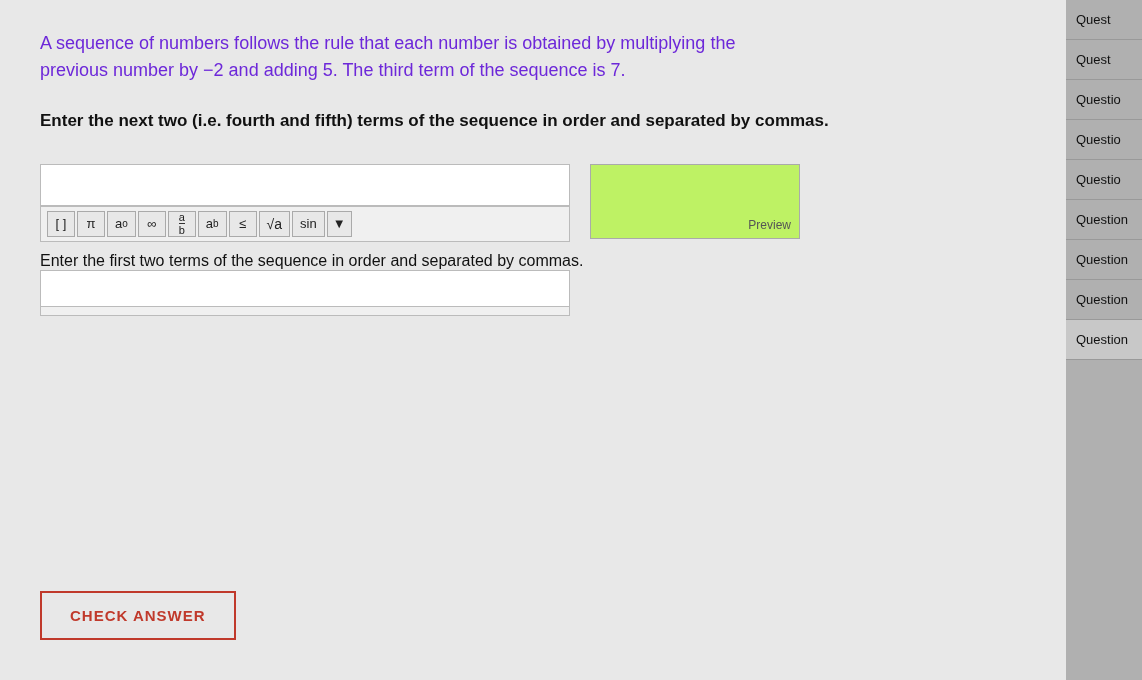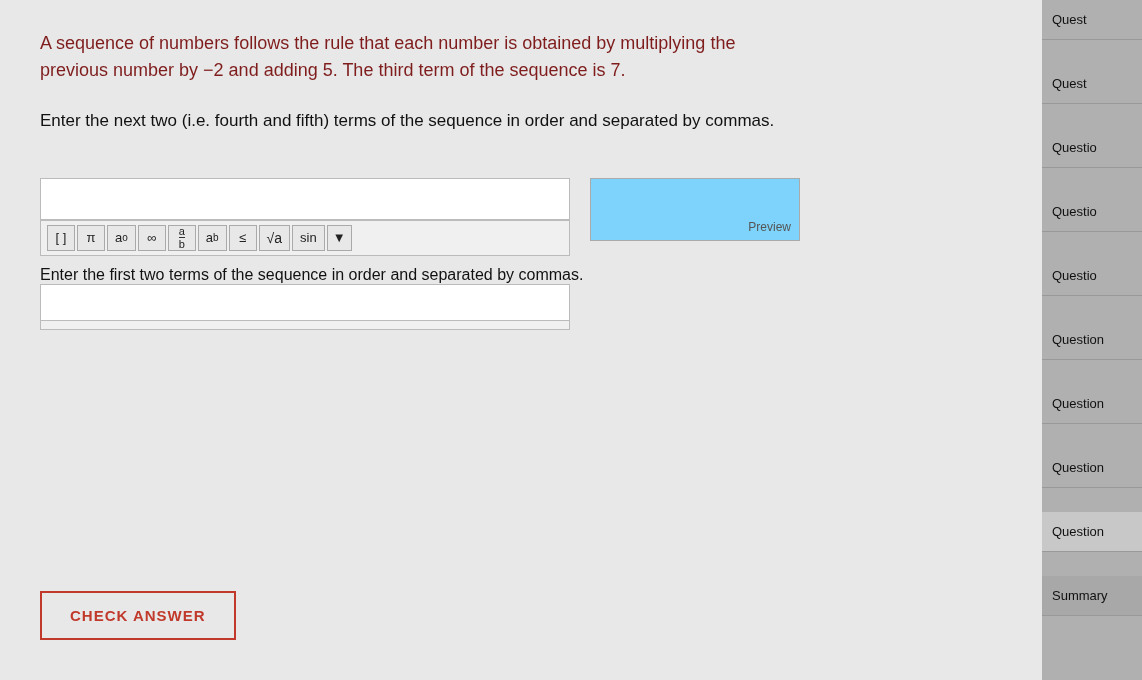--- a/index.html
+++ b/index.html
@@ -15,32 +15,33 @@
     .main-content {
       flex: 1;
       background: #e8e8e8;
       padding: 30px 40px;
       position: relative;
       overflow: hidden;
     }
 
     .question-text {
       font-size: 18px;
-      color: #7f1d1d;
+      color: #6d28d9;
       line-height: 1.5;
       margin-bottom: 24px;
       max-width: 880px;
     }
 
     .instruction-text {
       font-size: 17px;
       color: #111;
       line-height: 1.5;
-      margin-bottom: 44px;
+      margin-bottom: 30px;
       max-width: 860px;
+      font-weight: bold;
     }
 
     .input-area {
       background: #f5f5f5;
       border: 1px solid #bbb;
       max-width: 530px;
       margin-bottom: 0;
       position: relative;
     }
 
@@ -141,26 +142,25 @@
       color: #c0392b;
       font-size: 15px;
       font-weight: bold;
       padding: 14px 28px;
       cursor: pointer;
       letter-spacing: 1px;
       margin-top: 16px;
     }
 
     .sidebar {
-      width: 100px;
+      width: 76px;
       background: #b0b0b0;
       display: flex;
       flex-direction: column;
       padding: 0;
-      gap: 24px;
     }
 
     .sidebar-item {
       padding: 12px 10px;
       font-size: 13px;
       color: #111;
       border-bottom: 1px solid #999;
       cursor: pointer;
       white-space: nowrap;
       overflow: hidden;
@@ -213,21 +213,21 @@
         <button class="toolbar-btn">
             <span class="sqrt-symbol">√a</span>
           </button>
         <button class="toolbar-btn">sin</button>
         <button class="toolbar-dropdown">
           <span>▼</span>
         </button>
       </div>
     </div>
 
-    <div style="position: absolute; right: -230px; top: 0; width: 210px; height: 63px; background: #7dd3fc; border: 1px solid #aaa;">
+    <div style="position: absolute; right: -230px; top: 0; width: 210px; height: 75px; background: #bef264; border: 1px solid #aaa;">
       <span style="font-size: 12px; color: #555; position: absolute; bottom: 6px; right: 8px;">Preview</span>
     </div>
   </div>
 
   <div class="second-input-section">
     <p class="second-input-label">Enter the first two terms of the sequence in order and separated by commas.</p>
     <div class="second-input-box">
       <div class="second-text-input">
         <input class="second-text-field" type="text" style="">
       </div>
@@ -242,14 +242,13 @@
 <div class="sidebar">
   <div class="sidebar-item">Quest</div>
   <div class="sidebar-item">Quest</div>
   <div class="sidebar-item">Questio</div>
   <div class="sidebar-item">Questio</div>
   <div class="sidebar-item">Questio</div>
   <div class="sidebar-item">Question</div>
   <div class="sidebar-item">Question</div>
   <div class="sidebar-item">Question</div>
   <div class="sidebar-item active">Question</div>
-  <div class="sidebar-item summary">Summary</div>
 </div>
 
 </body></html>

